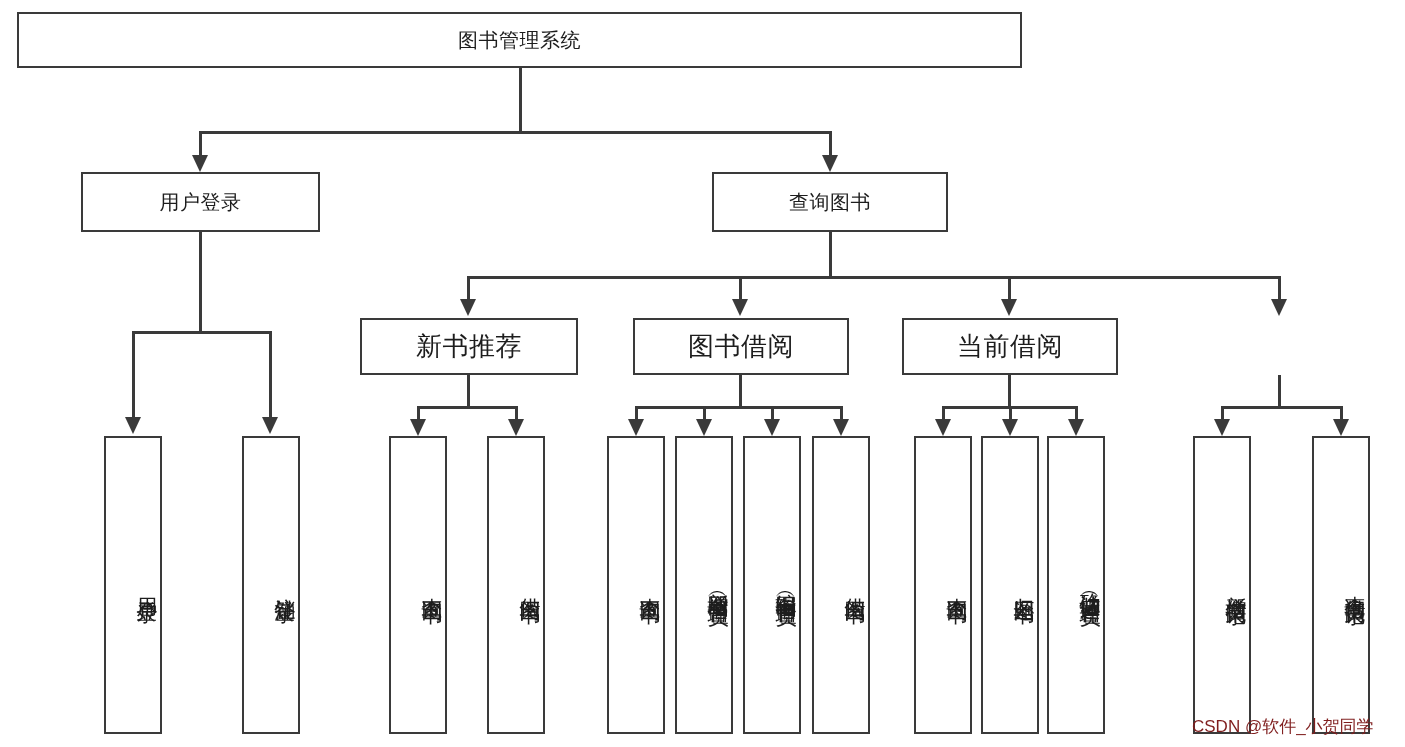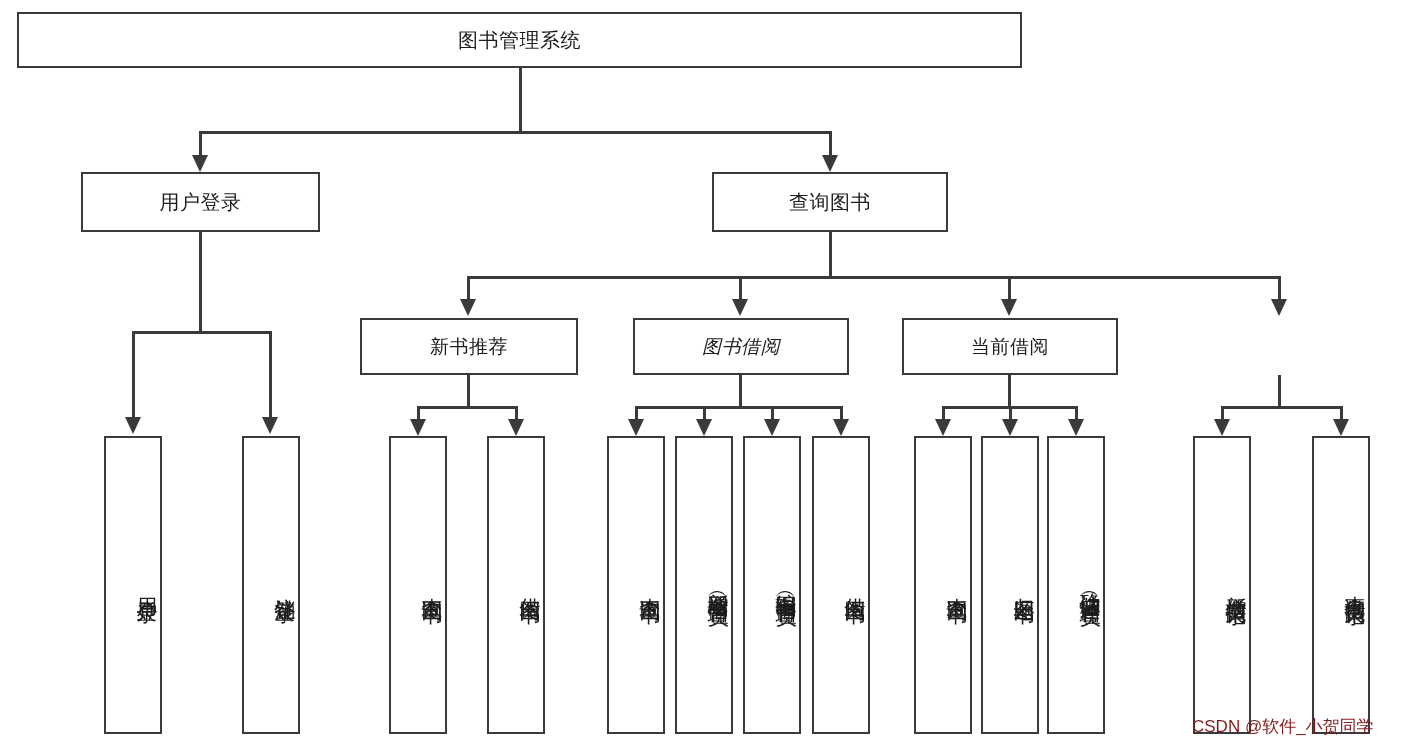--- a/index.html
+++ b/index.html
@@ -21,21 +21,21 @@
     background:#ffffff;
     border:2px solid #3a3a3a;
     display:flex;
     align-items:center;
     justify-content:center;
     color:#1d1d1d;
     letter-spacing:0.5px;
   }
   .node.root{font-size:20px;justify-content:center;}
   .node.lvl1{font-size:20px;}
-  .node.lvl2{font-size:19px;}
+  .node.lvl2{font-size:26px;}
   
   .node.leaf{
     writing-mode:vertical-rl;
     text-orientation:upright;
     font-size:21px;
     line-height:1.22;
     letter-spacing:2px;
     padding-top:14px;
     padding-bottom:14px;
     align-items:flex-start;
@@ -106,21 +106,21 @@
   <div class="vline" style="left:739px;top:276px;height:25px;"></div>
   <div class="arrow" style="left:732px;top:299px;"></div>
   <div class="vline" style="left:1008px;top:276px;height:25px;"></div>
   <div class="arrow" style="left:1001px;top:299px;"></div>
   <div class="vline" style="left:1278px;top:276px;height:25px;"></div>
   <div class="arrow" style="left:1271px;top:299px;"></div>
 
   <div class="node lvl2" style="left:360px;top:318px;width:218px;height:57px;">
     <span>新书推荐</span>
   </div>
-  <div class="node lvl2" style="left:633px;top:318px;width:216px;height:57px;font-style:italic;">
+  <div class="node lvl2" style="left:633px;top:318px;width:216px;height:57px;">
     <span>图书借阅</span>
   </div>
   <div class="node lvl2" style="left:902px;top:318px;width:216px;height:57px;">
     <span>当前借阅</span>
   </div>
 
   <div class="vline" style="left:467px;top:375px;height:33px;"></div>
   <div class="hline" style="left:417px;top:406px;width:101px;"></div>
   <div class="vline" style="left:417px;top:406px;height:15px;"></div>
   <div class="arrow" style="left:410px;top:419px;"></div>

